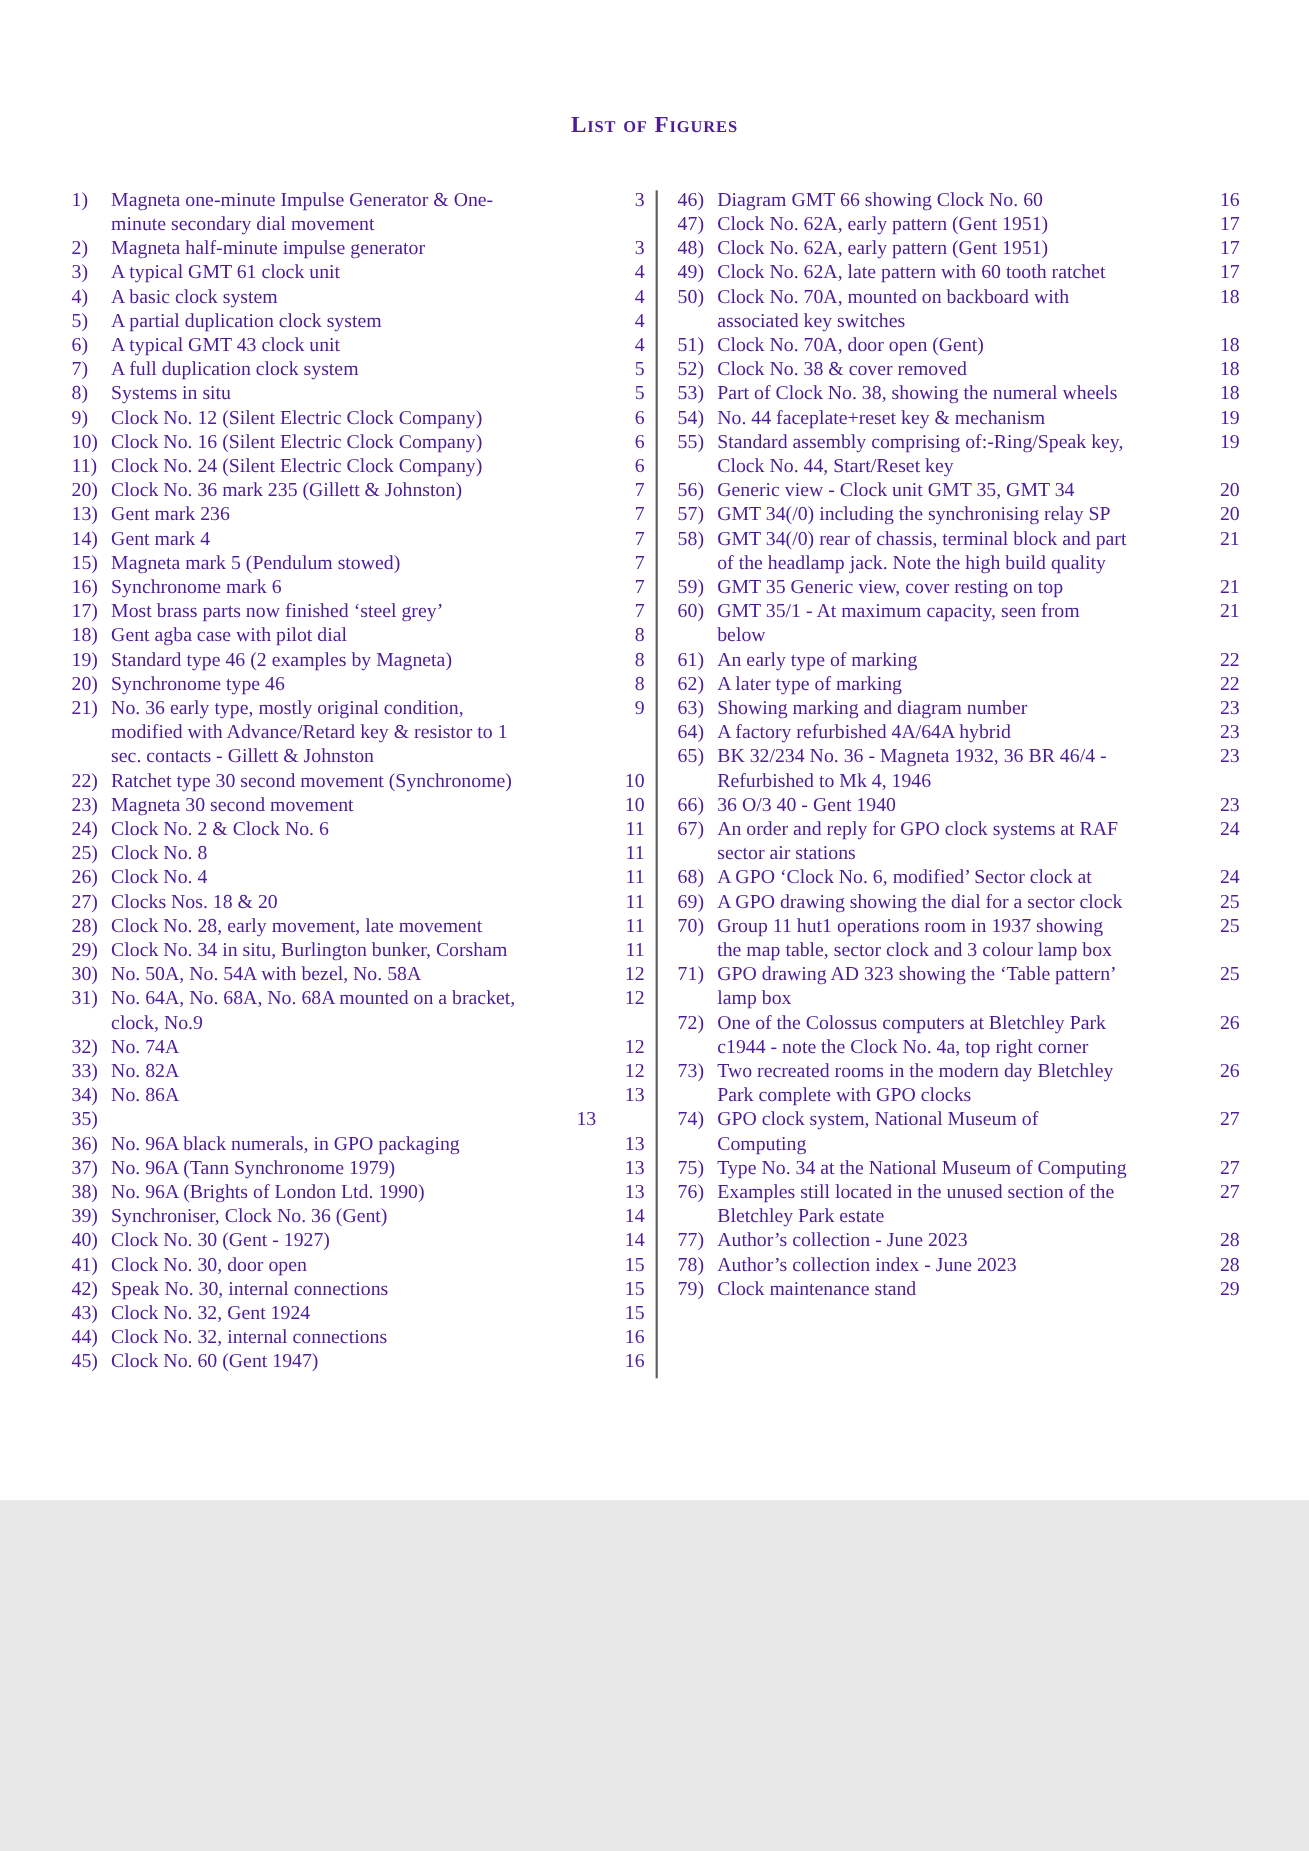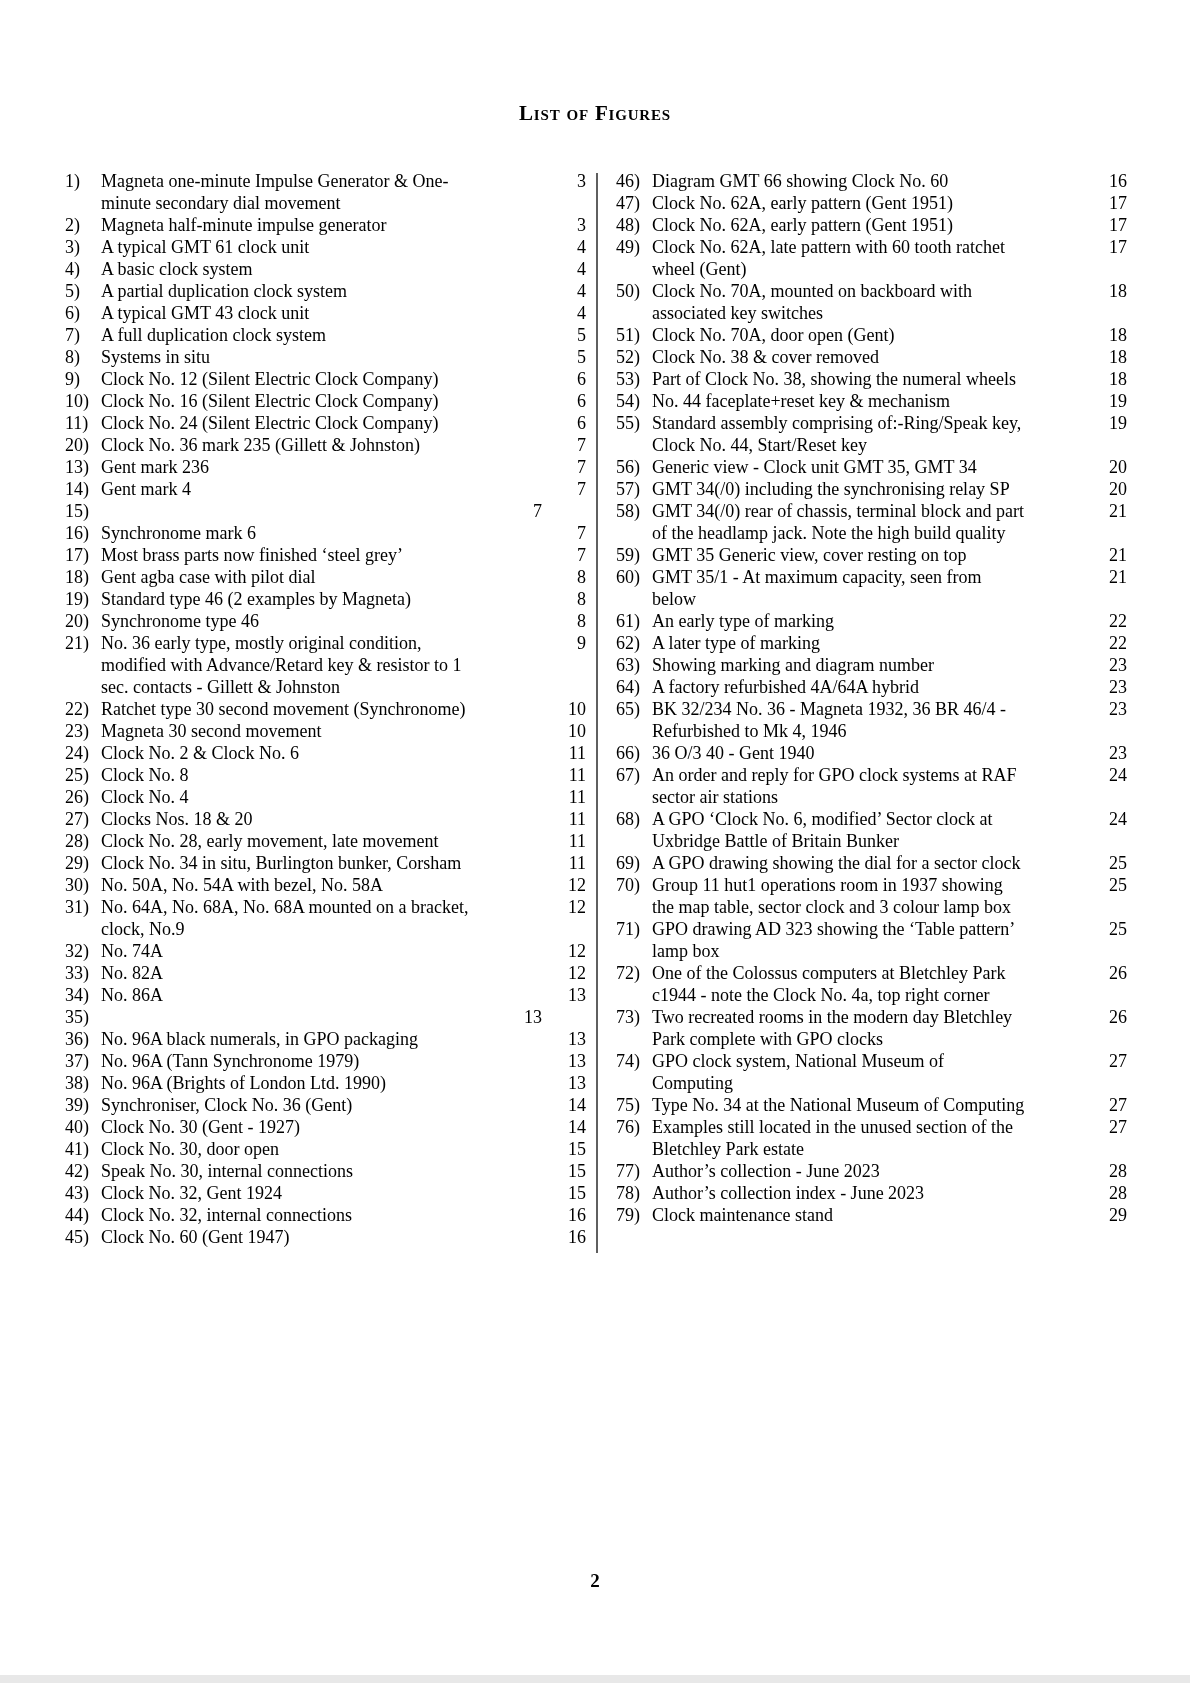--- a/index.html
+++ b/index.html
@@ -1,23 +1,23 @@
 <!DOCTYPE html>
 <html><head>
 <meta charset="utf-8">
 <style>
   html, body { margin: 0; padding: 0; background: #e8e8e8; }
   .page {
     position: relative;
     width: 1190px;
-    height: 1675px;
+    height: 1364px;
     margin: 0 auto;
     background: #ffffff;
     font-family: "Liberation Serif", "DejaVu Serif", serif;
-    color: #000000;
+    color: #4c1d95;
     overflow: hidden;
   }
   .title {
     position: absolute;
     top: 101px;
     left: 0;
     width: 100%;
     text-align: center;
     font-size: 21px;
     font-weight: bold;
@@ -170,20 +170,23 @@
       </div>
       <div class="entry">
         <span class="num">14)</span>
         <div class="desc">
           <div class="line">Gent mark 4</div>
         </div>
         <span class="pg">7</span>
       </div>
       <div class="entry">
         <span class="num">15)</span>
+        <div class="desc">
+          <div class="line">Magneta mark 5 (Pendulum stowed)</div>
+        </div>
         <span class="pg">7</span>
       </div>
       <div class="entry">
         <span class="num">16)</span>
         <div class="desc">
           <div class="line">Synchronome mark 6</div>
         </div>
         <span class="pg">7</span>
       </div>
       <div class="entry">
@@ -410,21 +413,20 @@
         <span class="num">48)</span>
         <div class="desc">
           <div class="line">Clock No. 62A, early pattern (Gent 1951)</div>
         </div>
         <span class="pg">17</span>
       </div>
       <div class="entry">
         <span class="num">49)</span>
         <div class="desc">
           <div class="line">Clock No. 62A, late pattern with 60 tooth ratchet</div>
-          <div class="line">wheel (Gent)</div>
         </div>
         <span class="pg">17</span>
       </div>
       <div class="entry">
         <span class="num">50)</span>
         <div class="desc">
           <div class="line">Clock No. 70A, mounted on backboard with</div>
           <div class="line">associated key switches</div>
         </div>
         <span class="pg">18</span>
@@ -550,21 +552,20 @@
         <div class="desc">
           <div class="line">An order and reply for GPO clock systems at RAF</div>
           <div class="line">sector air stations</div>
         </div>
         <span class="pg">24</span>
       </div>
       <div class="entry">
         <span class="num">68)</span>
         <div class="desc">
           <div class="line">A GPO ‘Clock No. 6, modified’ Sector clock at</div>
-          <div class="line">Uxbridge Battle of Britain Bunker</div>
         </div>
         <span class="pg">24</span>
       </div>
       <div class="entry">
         <span class="num">69)</span>
         <div class="desc">
           <div class="line">A GPO drawing showing the dial for a sector clock</div>
         </div>
         <span class="pg">25</span>
       </div>

